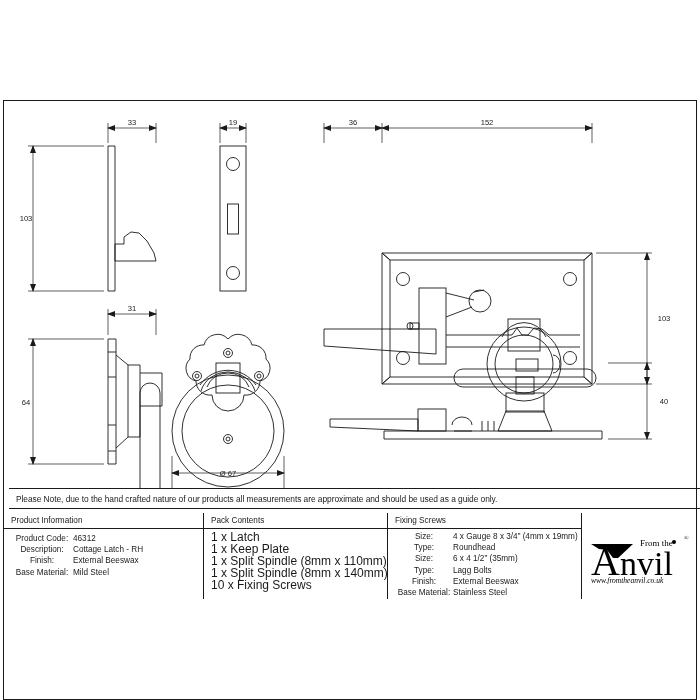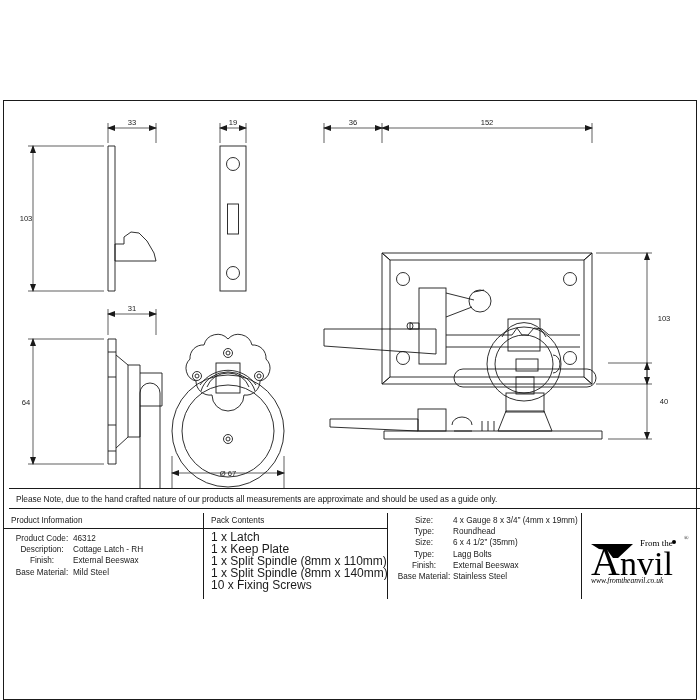--- a/index.html
+++ b/index.html
@@ -348,20 +348,21 @@
         <div class="col-body" style="padding-top:2px">
           <div class="li">1 x Latch</div>
           <div class="li">1 x Keep Plate</div>
           <div class="li">1 x Split Spindle (8mm x 110mm)</div>
           <div class="li">1 x Split Spindle (8mm x 140mm)</div>
           <div class="li">10 x Fixing Screws</div>
         </div>
       </div>
 
       <div class="col col-fix">
+        <div class="col-head">Fixing Screws</div>
         <div class="col-body" style="padding-top:2px">
           <div class="kv">
             <span class="k">Size:</span>
             <span class="v">4 x Gauge 8 x 3/4” (4mm x 19mm)</span>
           </div>
           <div class="kv">
             <span class="k">Type:</span>
             <span class="v">Roundhead</span>
           </div>
           <div class="kv">

